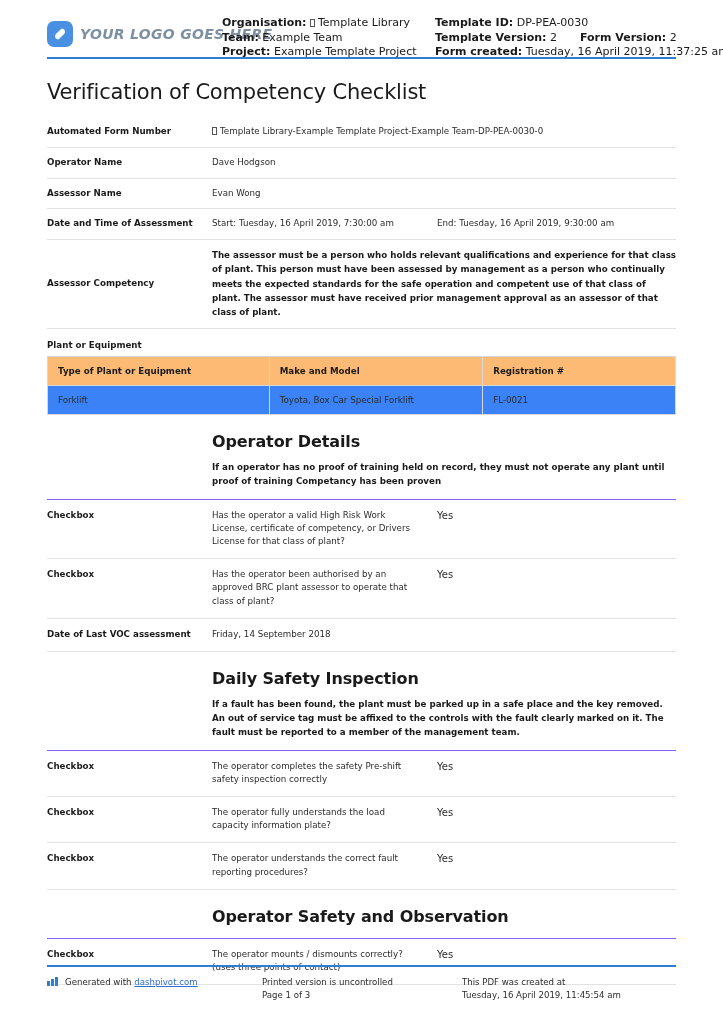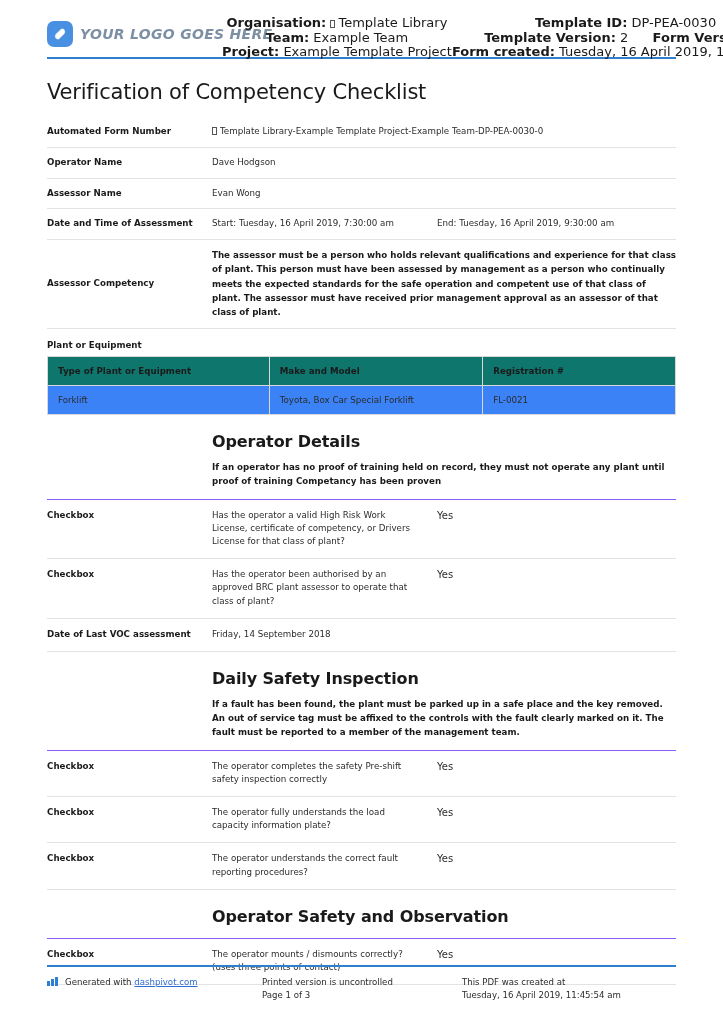--- a/index.html
+++ b/index.html
@@ -45,24 +45,23 @@
   .logo-text {
     font-size: 14px;
     font-style: italic;
     font-weight: bold;
     color: #7d8fa3;
     letter-spacing: 0.3px;
     margin-left: 7px;
     white-space: nowrap;
   }
   .meta-col {
-    font-size: 13px;
+    font-size: 11px;
     line-height: 14.6px;
     color: #1a1a1a;
-    text-align: center;
   }
   .meta-col.left { flex: 0 0 213px; }
   .meta-col.right { flex: 1 1 auto; }
   .meta-col b { font-weight: bold; }
   .meta-line { white-space: nowrap; }
   .meta-gap { display: inline-block; width: 16px; }
   .tofu {
     display: inline-block;
     width: 5px; height: 8px;
     border: 1px solid #555;
@@ -155,21 +154,21 @@
   }
   table.plant th, table.plant td {
     border: 1px solid #d8d8d8;
     text-align: left;
     padding: 8px 10px;
     font-size: 8.7px;
     line-height: 12px;
     vertical-align: middle;
   }
   table.plant th {
-    background: #0f766e;
+    background: #fdba74;
     font-weight: bold;
     color: #1a1a1a;
   }
   table.plant td {
     background: #3b82f6;
     color: #2b2b2b;
   }
   .col-a { width: 35.3%; }
   .col-b { width: 34.0%; }
   .col-c { width: 30.7%; }

